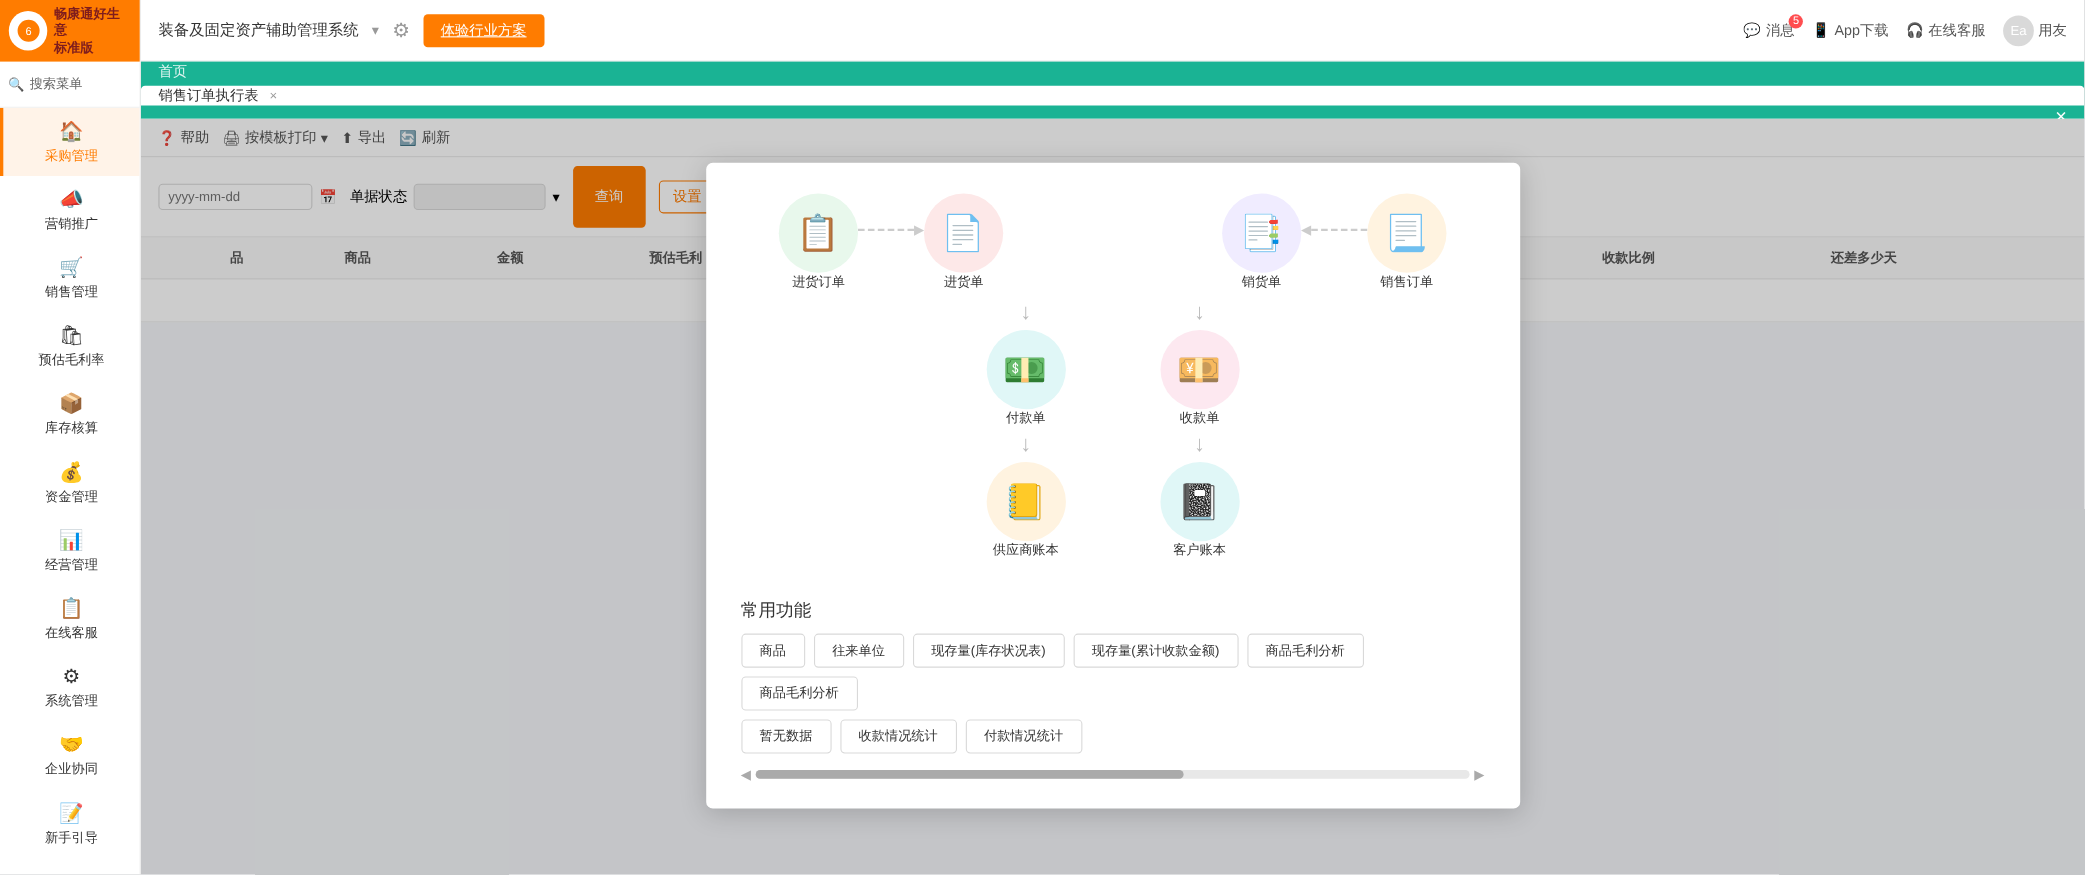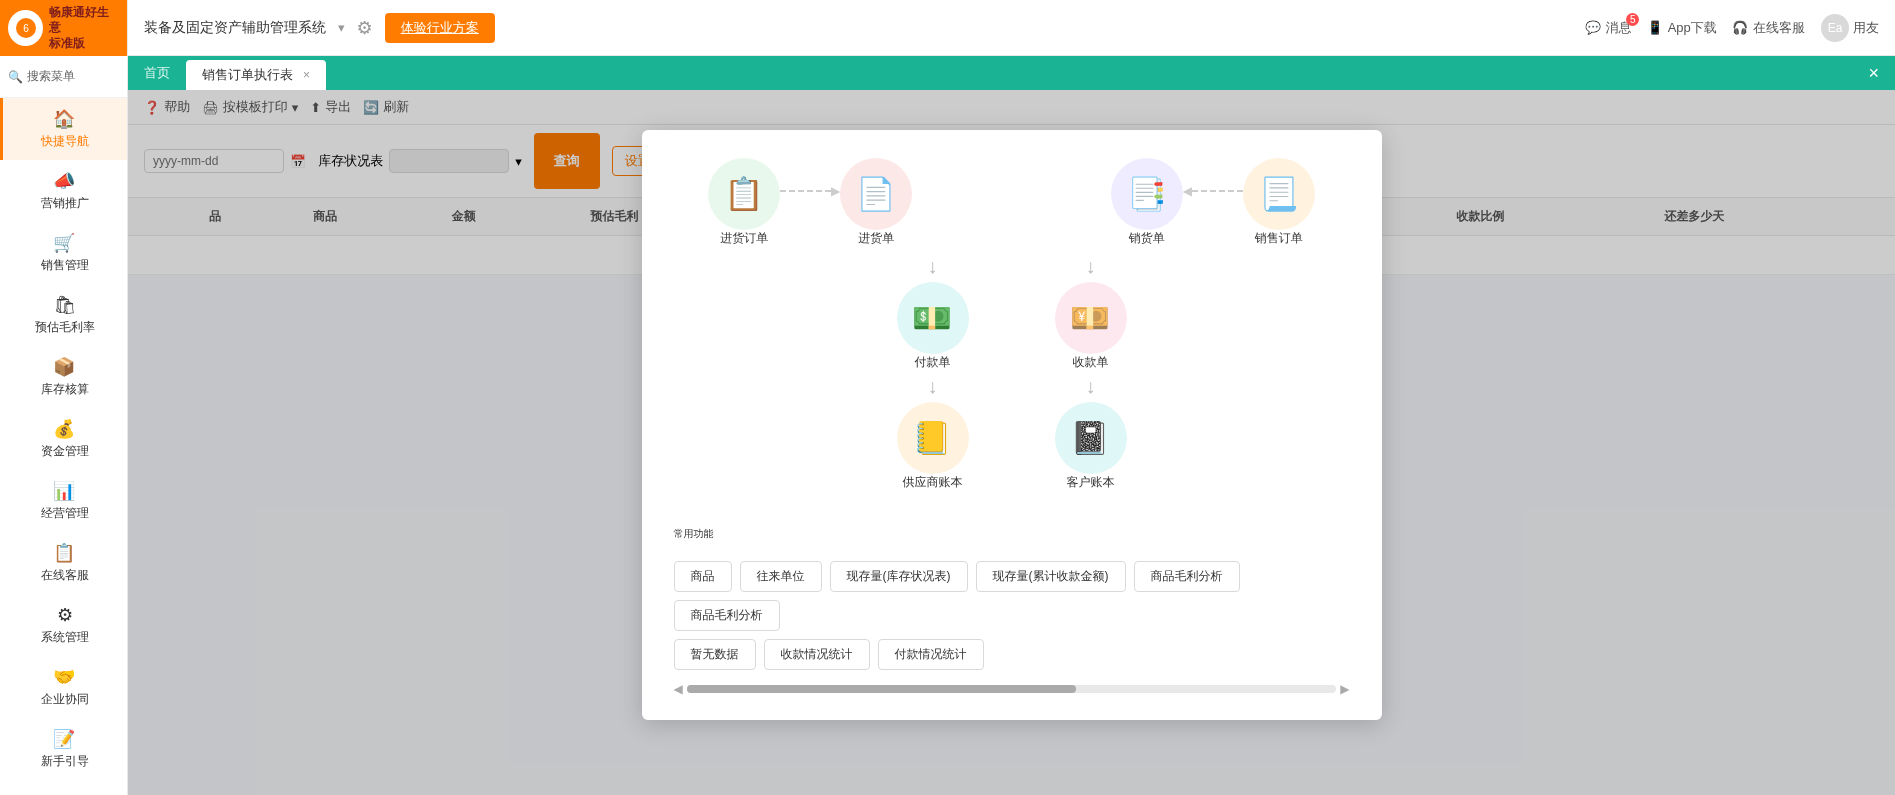--- a/index.html
+++ b/index.html
@@ -27,40 +27,40 @@
     
     .top-bar { height: 56px; background: #fff; border-bottom: 1px solid #e8e8e8; display: flex; align-items: center; padding: 0 16px; gap: 12px; }
     .top-bar-gear { color: #999; font-size: 18px; cursor: pointer; }
     .top-bar-trial { background: #ff7c00; color: #fff; border: none; border-radius: 4px; padding: 6px 16px; font-size: 13px; cursor: pointer; text-decoration: underline; }
     .top-bar-actions { display: flex; align-items: center; gap: 16px; margin-left: auto; }
     .top-bar-action { display: flex; align-items: center; gap: 4px; color: #555; font-size: 13px; cursor: pointer; position: relative; }
     .badge { background: #ff4d4f; color: #fff; border-radius: 10px; font-size: 10px; padding: 1px 4px; position: absolute; top: -6px; right: -8px; }
     .user-avatar { width: 28px; height: 28px; border-radius: 50%; background: #d9d9d9; display: flex; align-items: center; justify-content: center; color: #fff; font-size: 12px; }
 
     
-    .tab-bar { height: 34px; background: #1ab394; display: flex; align-items: stretch; }
+    .tab-bar { height: 52px; background: #1ab394; display: flex; align-items: stretch; flex-direction: column; }
     .tab-item { display: flex; align-items: center; padding: 0 16px; gap: 6px; cursor: pointer; font-size: 13px; color: #fff; opacity: 0.85; }
     .tab-item.active { background: #fff; color: #333; opacity: 1; border-radius: 4px 4px 0 0; margin-top: 4px; }
     .tab-item .tab-close { margin-left: 4px; font-size: 12px; color: #999; }
     .tab-close-main { margin-left: auto; padding: 0 16px; color: #fff; cursor: pointer; font-size: 18px; display: flex; align-items: center; }
 
     
     .page-content { flex: 1; background: #f5f7fa; padding: 0; position: relative; overflow: hidden; }
 
     
     .page-toolbar { background: #fff; padding: 8px 16px; display: flex; align-items: center; gap: 12px; border-bottom: 1px solid #e8e8e8; }
     .toolbar-action { display: flex; align-items: center; gap: 4px; color: #555; font-size: 13px; cursor: pointer; }
 
     
     .filter-bar { background: #fff; padding: 8px 16px; display: flex; align-items: center; gap: 12px; border-bottom: 1px solid #e8e8e8; flex-wrap: wrap; }
     .filter-item { display: flex; align-items: center; gap: 6px; }
     .filter-input { border: 1px solid #d9d9d9; border-radius: 4px; padding: 4px 8px; font-size: 12px; width: 140px; color: #bbb; }
     .filter-calendar { color: #bbb; cursor: pointer; }
     .filter-select { border: 1px solid #d9d9d9; border-radius: 4px; padding: 4px 24px 4px 8px; font-size: 12px; min-width: 120px; color: #333; appearance: none; cursor: pointer; }
-    .query-btn { background: #ff7c00; color: #fff; border: none; border-radius: 4px; padding: 19px 20px; font-size: 13px; cursor: pointer; font-weight: bold; }
+    .query-btn { background: #ff7c00; color: #fff; border: none; border-radius: 4px; padding: 19px 20px; font-size: 13px; cursor: pointer; }
     .set-btn { background: #fff; color: #ff7c00; border: 1px solid #ff7c00; border-radius: 4px; padding: 5px 12px; font-size: 13px; cursor: pointer; }
     .more-conditions { color: #1ab394; font-size: 12px; cursor: pointer; }
 
     
     .table-area { background: #fff; margin: 0; }
     .data-table { width: 100%; border-collapse: collapse; font-size: 12px; }
     .data-table th { background: #fafafa; padding: 10px 12px; text-align: left; color: #555; border-bottom: 1px solid #e8e8e8; white-space: nowrap; }
     .data-table td { padding: 10px 12px; border-bottom: 1px solid #f0f0f0; color: #333; }
     .empty-data { text-align: center; padding: 40px; color: #999; font-size: 13px; }
 
@@ -74,21 +74,21 @@
     .flow-circle.orange { background: #fff3e0; }
     .flow-circle.teal { background: #e0f7f7; }
     .flow-circle.rose { background: #fde8f0; }
     .flow-label { font-size: 12px; color: #333; text-align: center; }
 
     
     .flow-section { padding: 0 0 16px; }
 
     
     .common-functions { margin-top: 8px; }
-    .common-title { font-size: 10px; color: #333; font-weight: 500; margin-bottom: 20px; }
+    .common-title { font-size: 16px; color: #333; font-weight: 500; margin-bottom: 10px; }
     .func-buttons { display: flex; flex-wrap: wrap; gap: 8px; }
     .func-btn { border: 1px solid #d9d9d9; background: #fff; border-radius: 4px; padding: 6px 16px; font-size: 12px; color: #333; cursor: pointer; }
 
     
     .modal-scroll { display: flex; align-items: center; gap: 4px; margin-top: 12px; }
     .scroll-track { flex: 1; height: 8px; background: #e8e8e8; border-radius: 4px; }
     .scroll-thumb { width: 60%; height: 8px; background: #aaa; border-radius: 4px; }
     .scroll-arrow { color: #aaa; font-size: 12px; cursor: pointer; }
     .flow-col { display: flex; flex-direction: column; align-items: center; }
   </style>
@@ -112,21 +112,21 @@
     </div>
     <div class="sidebar-search">
       <button class="sidebar-search-btn">
         <span>🔍</span>
         <span>搜索菜单</span>
       </button>
     </div>
     <nav class="sidebar-nav">
       <div class="sidebar-nav-item active">
         <span class="nav-icon">🏠</span>
-        <span>快捷导航</span>
+        <span>采购管理</span>
       </div>
       <div class="sidebar-nav-item">
         <span class="nav-icon">📣</span>
         <span>营销推广</span>
       </div>
       <div class="sidebar-nav-item">
         <span class="nav-icon">🛒</span>
         <span>销售管理</span>
       </div>
       <div class="sidebar-nav-item">
@@ -226,21 +226,21 @@
           <span>刷新</span>
         </div>
       </div>
 
       <div class="filter-bar">
         <div class="filter-item">
           <input class="filter-input" type="text" placeholder="yyyy-mm-dd" style="">
           <span class="filter-calendar">📅</span>
         </div>
         <div class="filter-item">
-          <span>库存状况表</span>
+          <span>单据状态</span>
           <select class="filter-select">
             <option></option>
           </select>
           <span>▾</span>
         </div>
         <button class="query-btn">查询</button>
         <button class="set-btn">设置</button>
         <span class="more-conditions">更多条件</span>
       </div>
 

